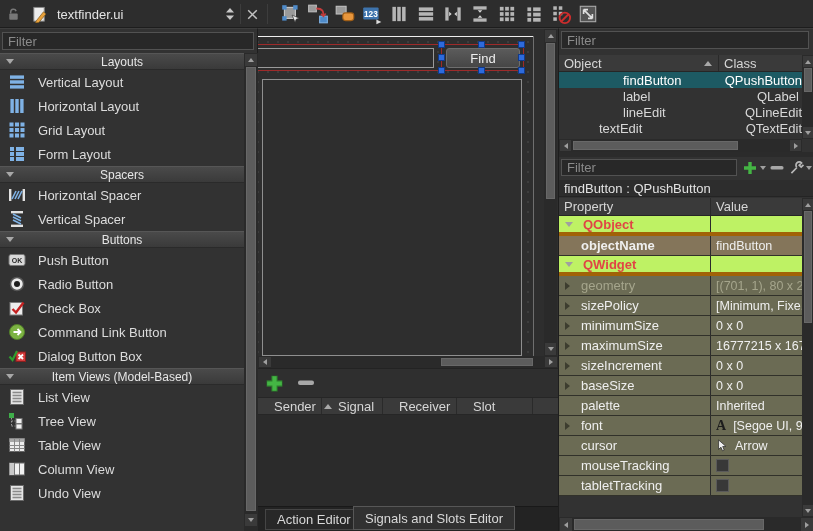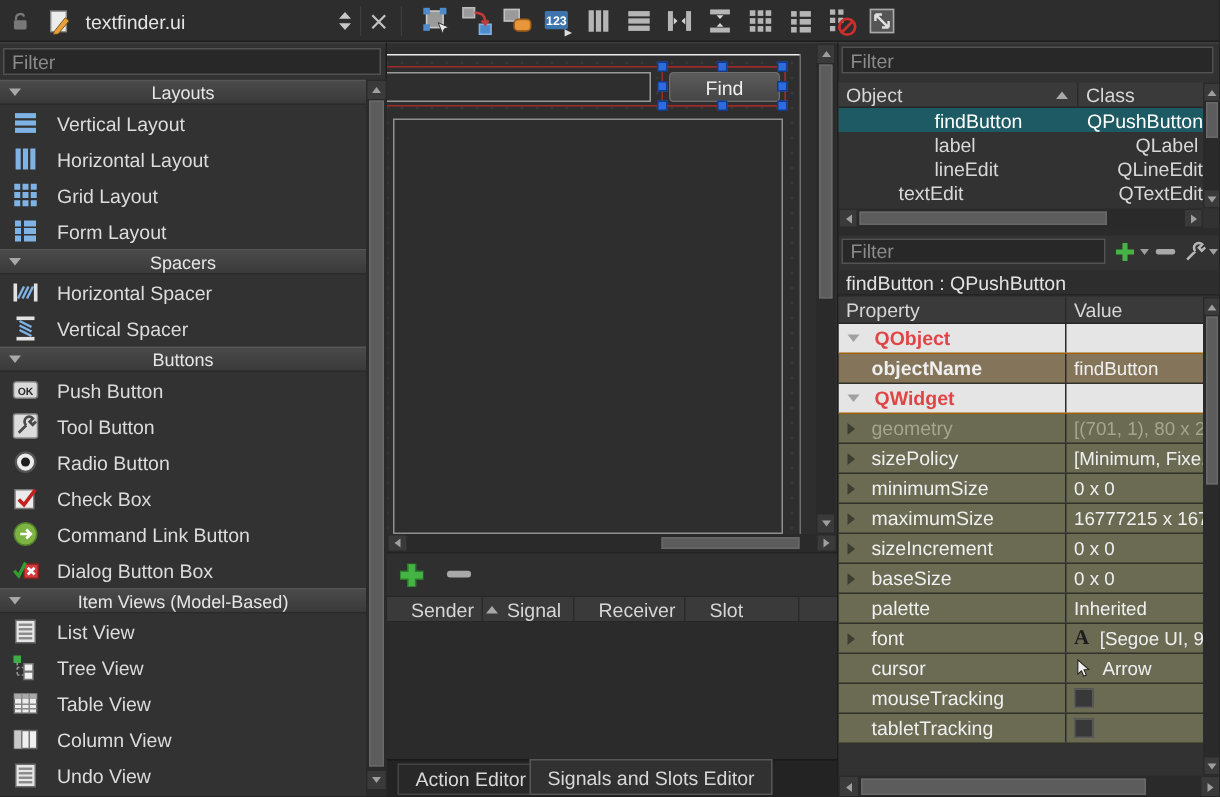--- a/index.html
+++ b/index.html
@@ -100,21 +100,21 @@
   .pebtn{position:absolute;top:1px;height:19px;display:flex;align-items:center;justify-content:center;}
   .pe-objlabel{position:absolute;left:0;top:151px;width:255px;height:17px;line-height:17px;padding-left:5px;
                background:#2d2d2d;border-bottom:1px solid #242424;color:#e2e2e2;white-space:nowrap;}
   .pe-header{position:absolute;left:0;top:169px;width:243px;height:18px;background:#3a3a3a;display:flex;
              border-bottom:1px solid #262626;color:#d6d6d6;}
   .ph{display:flex;align-items:center;padding-left:5px;height:100%;}
   .ph.p1{width:152px;border-right:1px solid #2a2a2a;}
   .ph.p2{flex:1;}
   .pe-rows{position:absolute;left:0;top:187px;width:243px;height:301px;overflow:hidden;}
   .pe-row{height:20px;display:flex;}
-  .pe-group{background:#e5e5e5;border-bottom:1px solid #a16207;}
+  .pe-group{background:#bef264;border-bottom:4px solid #a16207;}
   .pe-gc1{width:152px;display:flex;align-items:center;border-right:1px solid #2b2b2b;}
   .pe-gname{margin-left:10px;font-weight:bold;color:#e04545;}
   .pe-gfill{flex:1;}
   .pe-prop{background:#6b6b54;border-bottom:1px solid #31312a;}
   .pe-prop.modified{background:#84755a;}
   .pe-name-cell{width:152px;display:flex;align-items:center;border-right:1px solid #2b2b2b;position:relative;}
   .pe-name-cell .t-exp-right{position:absolute;left:6px;}
   .pe-name{padding-left:22px;color:#efefef;white-space:nowrap;}
   .modified .pe-name{font-weight:bold;}
   .pe-value-cell{flex:1;display:flex;align-items:center;padding-left:5px;color:#efefef;white-space:nowrap;overflow:hidden;font-size:12.5px;}
@@ -367,29 +367,20 @@
           <span class="sec-title">Buttons</span>
         </div>
         <div class="wb-item">
           <span class="wb-ic">
             <svg viewBox="0 0 18 18">
               <rect x="1" y="3.5" width="16" height="11" rx="2" fill="#d9d9d9" stroke="#7a7a7a"></rect>
               <text x="9" y="12" font-size="7" font-weight="bold" fill="#2a2a2a" text-anchor="middle" font-family="Liberation Sans,sans-serif">OK</text>
             </svg>
           </span>
           <span class="lbl">Push Button</span>
-        </div>
-        <div class="wb-item">
-          <span class="wb-ic">
-            <svg viewBox="0 0 18 18">
-              <rect x="1" y="1" width="16" height="16" rx="1.5" fill="#dcdcdc" stroke="#8a8a8a"></rect>
-              <path d="M4.5 13.5 L9.5 8.5 M9.5 8.5 a3.2 3.2 0 1 1 4.5 -4.5 l-2.2 2.2 2 2 2.2 -2.2" stroke="#4a4a4a" stroke-width="1.8" fill="none"></path>
-            </svg>
-          </span>
-          <span class="lbl">Tool Button</span>
         </div>
         <div class="wb-item">
           <span class="wb-ic">
             <svg viewBox="0 0 18 18">
               <circle cx="9" cy="9" r="6.5" fill="#ececec" stroke="#555" stroke-width="1.5"></circle>
               <circle cx="9" cy="9" r="3" fill="#1e1e1e"></circle>
             </svg>
           </span>
           <span class="lbl">Radio Button</span>
         </div>

